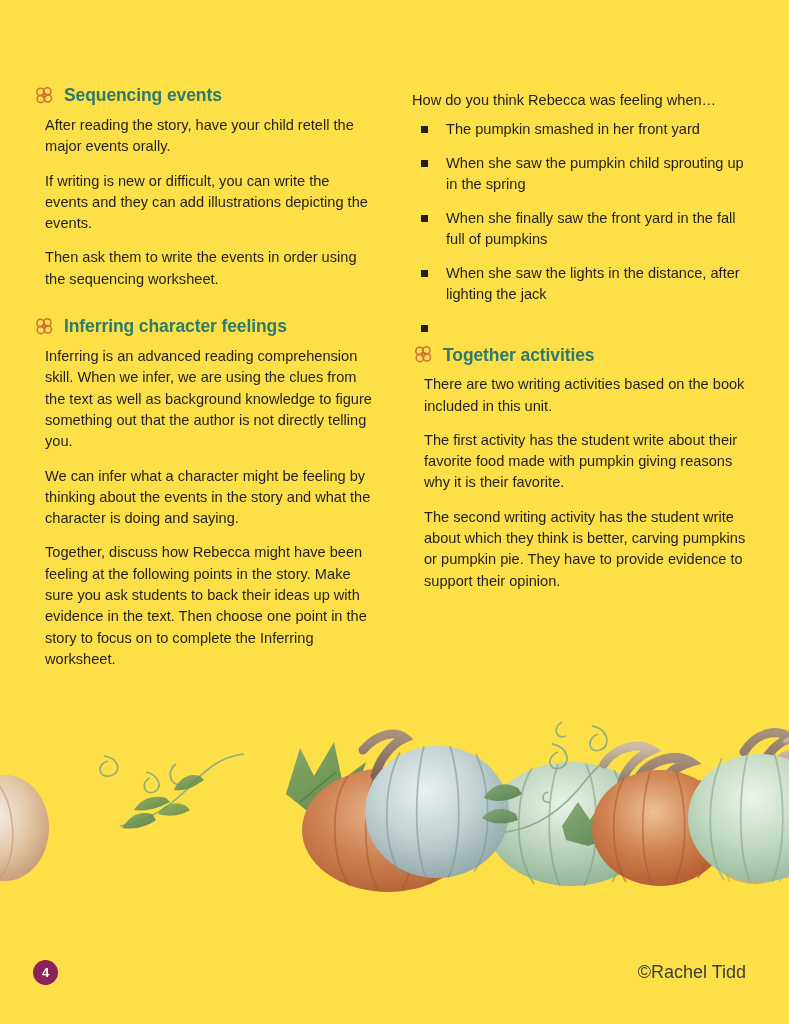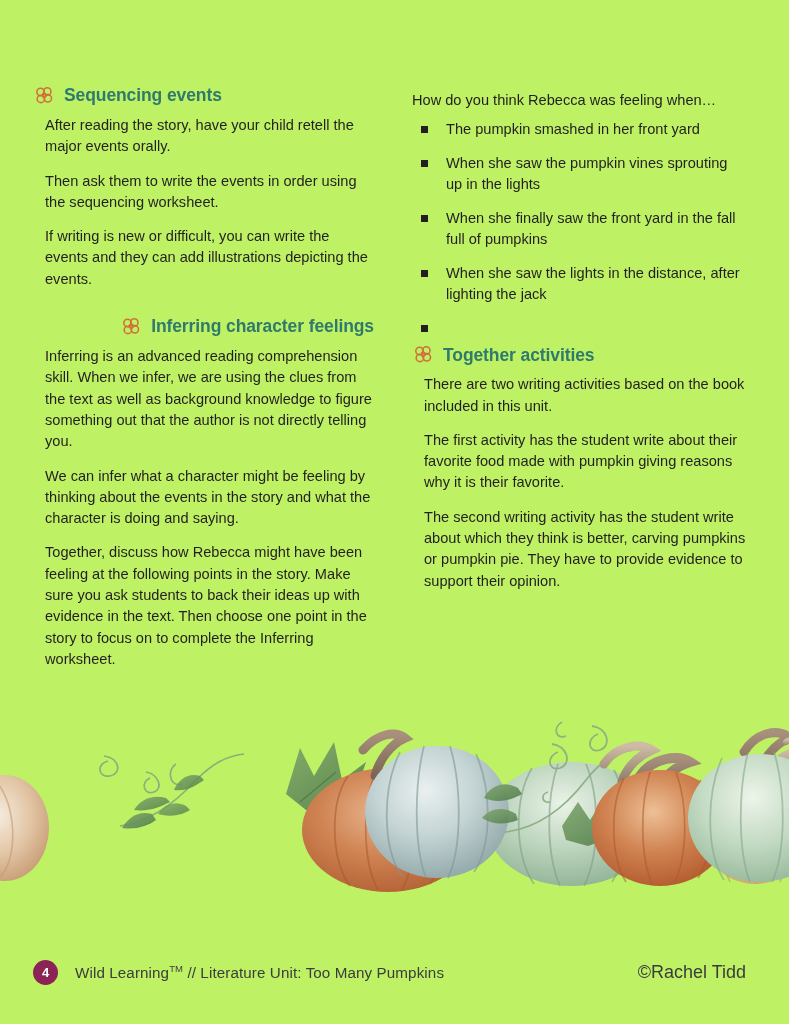--- a/index.html
+++ b/index.html
@@ -12,21 +12,21 @@
     height: 1024px;
     position: relative;
     overflow: hidden;
     font-family: "Liberation Sans", sans-serif;
     color: #231f20;
   }
 
   .page {
     position: absolute;
     inset: 0;
-    background: #bef264;
+    background: #fde047;
   }
 
   
   .columns {
     position: absolute;
     left: 0;
     top: 86px;
     width: 789px;
     display: flex;
     gap: 38px;
@@ -40,21 +40,21 @@
   }
   .col-right { padding-top: 4px; }
 
   
   .section-head {
     display: flex;
     align-items: center;
     gap: 9px;
     margin: 0 0 9px 0;
   }
-  .section-head.spaced { margin-top: 27px; justify-content: flex-end; }
+  .section-head.spaced { margin-top: 27px; }
   .flower-icon {
     flex: 0 0 auto;
     width: 22px;
     height: 20px;
     display: block;
   }
   .section-title {
     font-size: 17.5px;
     font-weight: bold;
     color: #2f7a6d;
@@ -175,22 +175,22 @@
             <circle cx="8.2" cy="6.6" r="4.1"></circle>
             <circle cx="15.6" cy="6.0" r="4.1"></circle>
             <circle cx="16.2" cy="13.6" r="4.1"></circle>
             <circle cx="8.6" cy="14.2" r="4.1"></circle>
             <circle cx="12.2" cy="10.1" r="2.1"></circle>
           </g>
         </svg>
         <span class="section-title">Sequencing events</span>
       </div>
       <p class="body">After reading the story, have your child retell the major events orally.</p>
+      <p class="body">If writing is new or difficult, you can write the events and they can add illustrations depicting the events.</p>
       <p class="body">Then ask them to write the events in order using the sequencing worksheet.</p>
-      <p class="body">If writing is new or difficult, you can write the events and they can add illustrations depicting the events.</p>
 
       <div class="section-head spaced">
         <svg class="flower-icon" viewBox="0 0 24 22">
           <g fill="none" stroke="#d2703b" stroke-width="1.7">
             <circle cx="8.2" cy="6.6" r="4.1"></circle>
             <circle cx="15.6" cy="6.0" r="4.1"></circle>
             <circle cx="16.2" cy="13.6" r="4.1"></circle>
             <circle cx="8.6" cy="14.2" r="4.1"></circle>
             <circle cx="12.2" cy="10.1" r="2.1"></circle>
           </g>
@@ -206,21 +206,21 @@
 
       <p class="lead-q">How do you think Rebecca was feeling when…</p>
 
       <ul class="bullets">
         <li>
           <span class="sq"></span>
           <span>The pumpkin smashed in her front yard</span>
         </li>
         <li>
           <span class="sq"></span>
-          <span>When she saw the pumpkin vines sprouting up in the lights</span>
+          <span>When she saw the pumpkin child sprouting up in the spring</span>
         </li>
         <li>
           <span class="sq"></span>
           <span>When she finally saw the front yard in the fall full of pumpkins</span>
         </li>
         <li>
           <span class="sq"></span>
           <span>When she saw the lights in the distance, after lighting the jack</span>
         </li>
         <li>
@@ -397,17 +397,16 @@
           <path d="M748 46 C 738 86 738 146 750 176"></path>
           <path d="M774 46 C 786 86 786 146 772 176"></path>
         </g>
         <path d="M786 36 C 792 32 800 34 804 40" fill="none" stroke="url(#gStem)" stroke-width="6" stroke-linecap="round"></path>
       </g>
     </svg>
   </div>
 
   <div class="footer">
     <div class="page-badge">4</div>
-    <div class="footer-title"><span>Wild Learning</span><sup>TM</sup><span> // Literature Unit: Too Many Pumpkins</span></div>
     <div class="footer-credit">©Rachel Tidd</div>
   </div>
 
 </div>
 
 </body></html>

